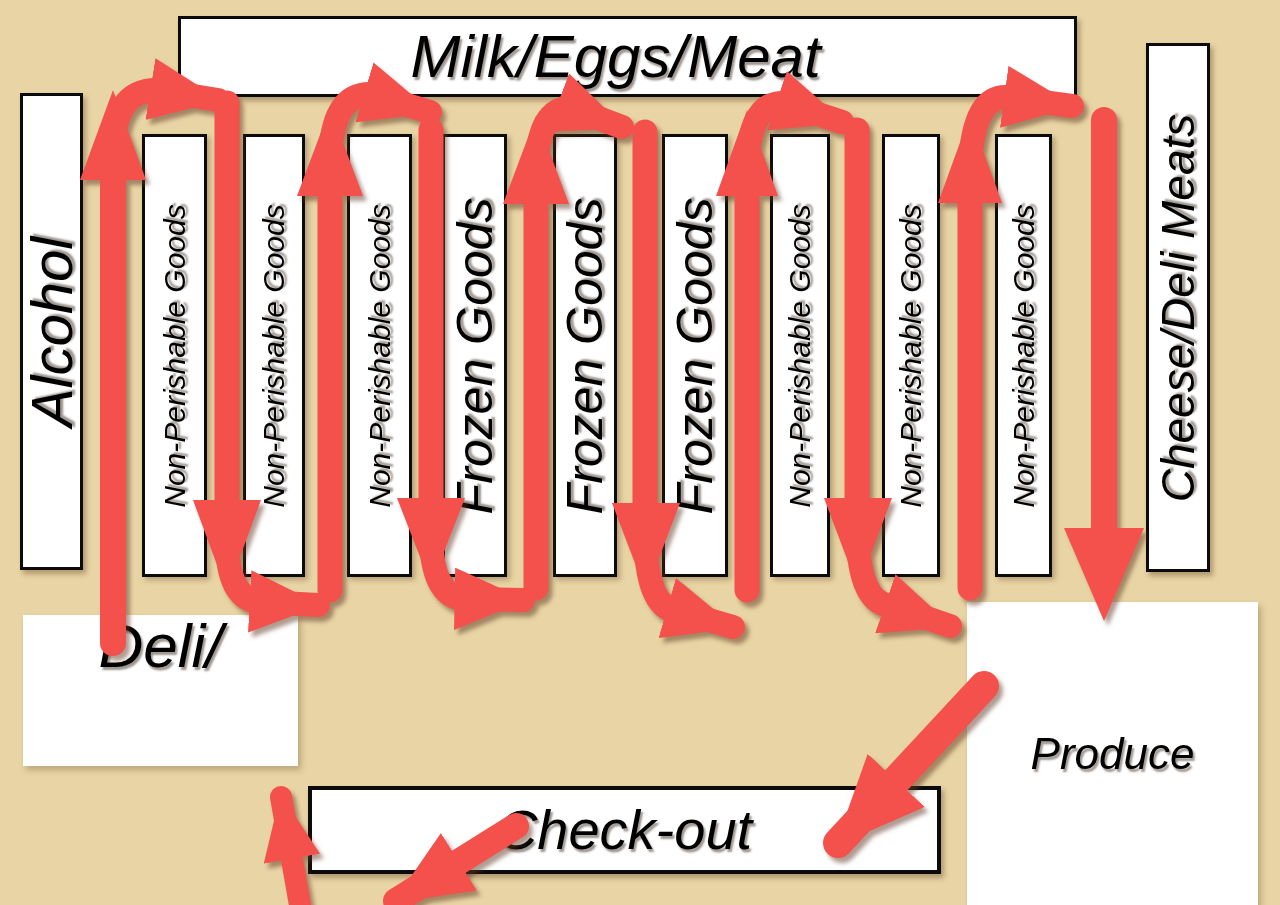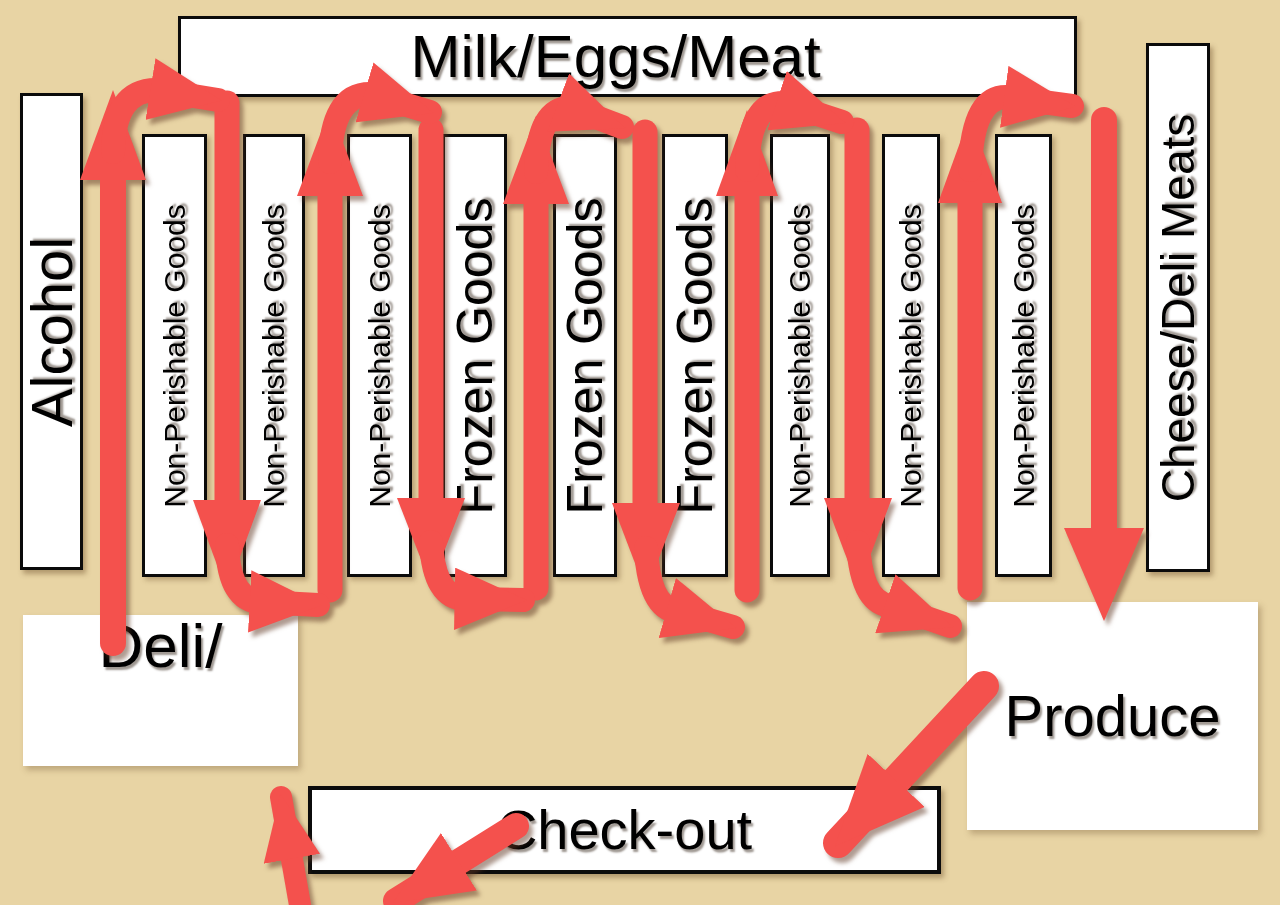--- a/index.html
+++ b/index.html
@@ -2,21 +2,21 @@
 <html><head>
 <meta charset="utf-8">
 <style>
   html,body{margin:0;padding:0;background:#555;}
   #canvas{
     position:relative; width:1280px; height:905px; overflow:hidden;
     background:#e8d4a4;
     font-family:"Liberation Sans", sans-serif;
     color:#000;
   }
-  .box{position:absolute; background:#fff; box-sizing:border-box;}
+  .box{position:absolute; background:#fff; box-sizing:border-box;font-style:italic;}
   .bordered{border:3px solid #0b0b0b; box-shadow:3px 4px 5px rgba(110,80,45,.45);}
   .softbox{box-shadow:3px 4px 6px rgba(110,80,45,.35);}
   .hlabel,.vlabel,.arealabel{
     text-shadow:2px 3px 2px rgba(40,25,10,.45);
     white-space:nowrap; line-height:1;
   }
   
   .hcenter{display:flex;align-items:center;justify-content:center;}
   
   .vlabel{
@@ -39,21 +39,21 @@
   #a4{left:442px; width:65px;}
   #a5{left:553px; width:64px;}
   #a6{left:662px; width:66px;}
   #a7{left:770px; width:60px;}
   #a8{left:882px; width:58px;}
   #a9{left:995px; width:57px;}
   
   #deli{left:23px; top:615px; width:275px; height:151px;
         display:flex; flex-direction:column; align-items:center; justify-content:space-between; gap:18px;
         font-size:62px;}
-  #produce{left:967px; top:602px; width:291px; height:228px; font-size:58px;}
+  #produce{left:967px; top:602px; width:291px; height:304px; font-size:44px;}
   #checkout{left:308px; top:786px; width:633px; height:88px; border-width:4px; font-size:56px;}
   
   #arrows{position:absolute; left:0; top:0; z-index:5; pointer-events:none;}
   #arrows g{filter:drop-shadow(4px 5px 2px rgba(95,55,35,.5));}
 </style>
 </head>
 <body>
 
 <div id="canvas">
 

